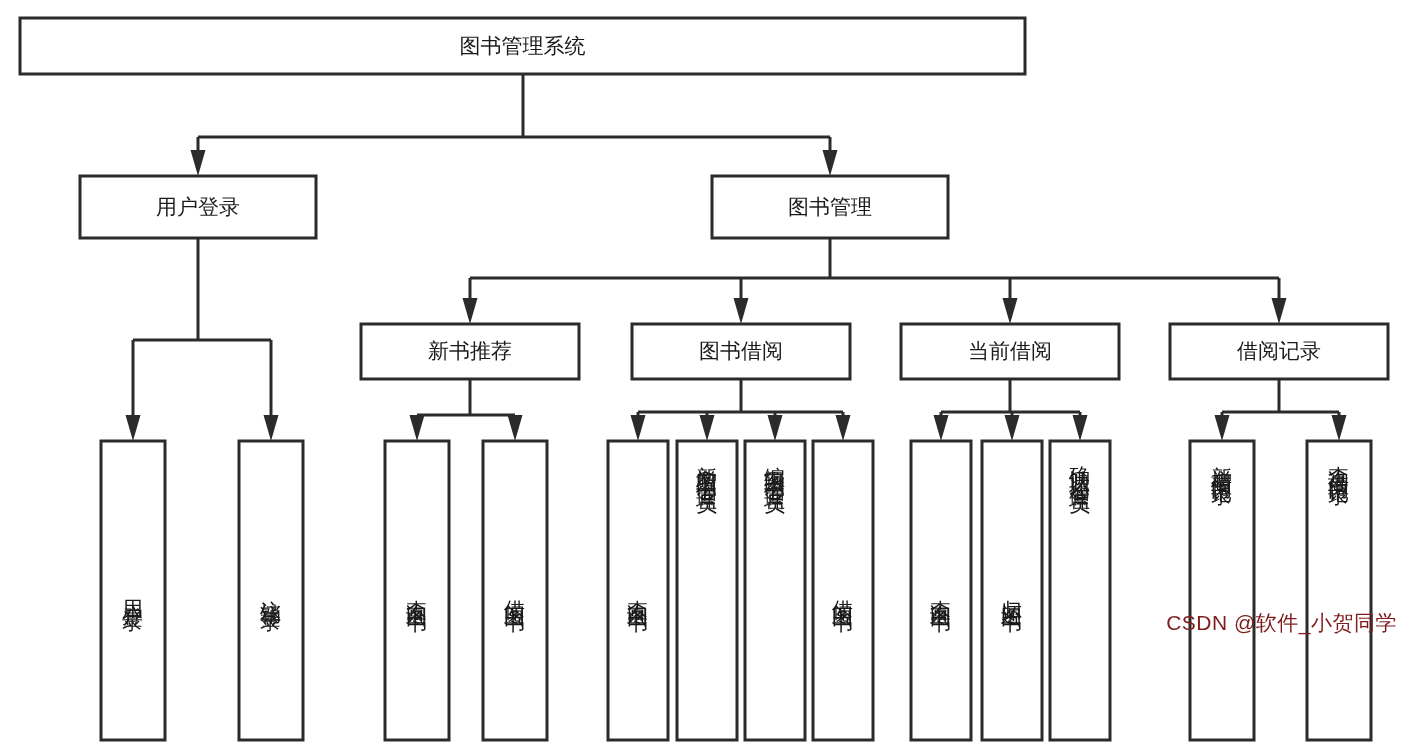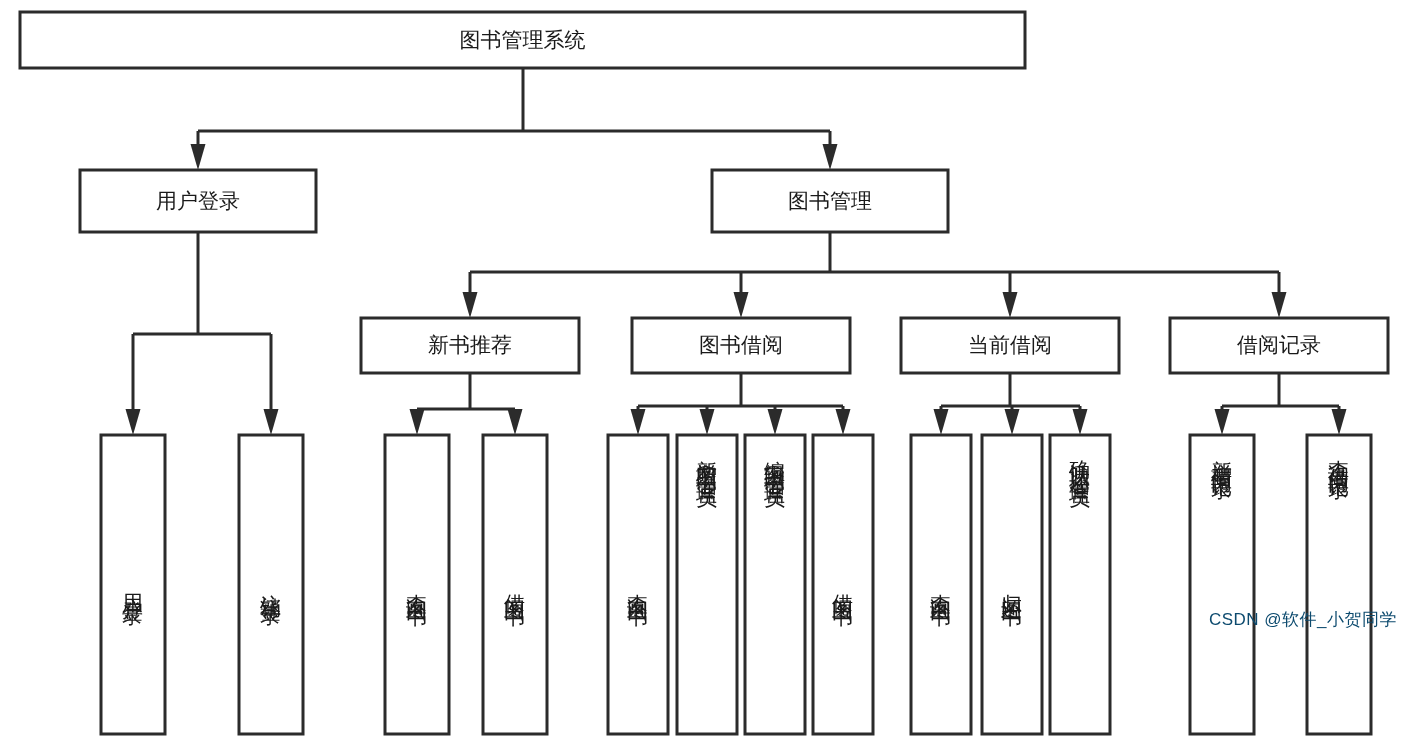--- a/index.html
+++ b/index.html
@@ -13,20 +13,21 @@
     height: 747px;
     font-family: "Liberation Sans", "DejaVu Sans", sans-serif;
     overflow: hidden;
     position: relative;
   }
   #diagram-root {
     position: relative;
     width: 1405px;
     height: 635px;
     background: #ffffff;
+    margin-top: 6px;
   }
   svg.diagram-canvas {
     position: absolute;
     left: 0;
     top: 0;
     width: 1405px;
     height: 747px;
     display: block;
   }
   .node-box {
@@ -68,22 +69,22 @@
     color: #1a1a1a;
     letter-spacing: 4px;
     text-align: left;
     white-space: nowrap;
   }
   .watermark {
     position: absolute;
     right: 8px;
     bottom: 4px;
     font-family: "Liberation Sans", "DejaVu Sans", sans-serif;
-    font-size: 17px;
-    color: #0c4a6e;
+    font-size: 21px;
+    color: #7f1d1d;
     letter-spacing: 0.5px;
     user-select: none;
     white-space: nowrap;
   }
 </style>
 </head>
 <body>
 
 <div id="diagram-root">
   <svg class="diagram-canvas" id="diagram-canvas" viewBox="0 0 1405 747">

